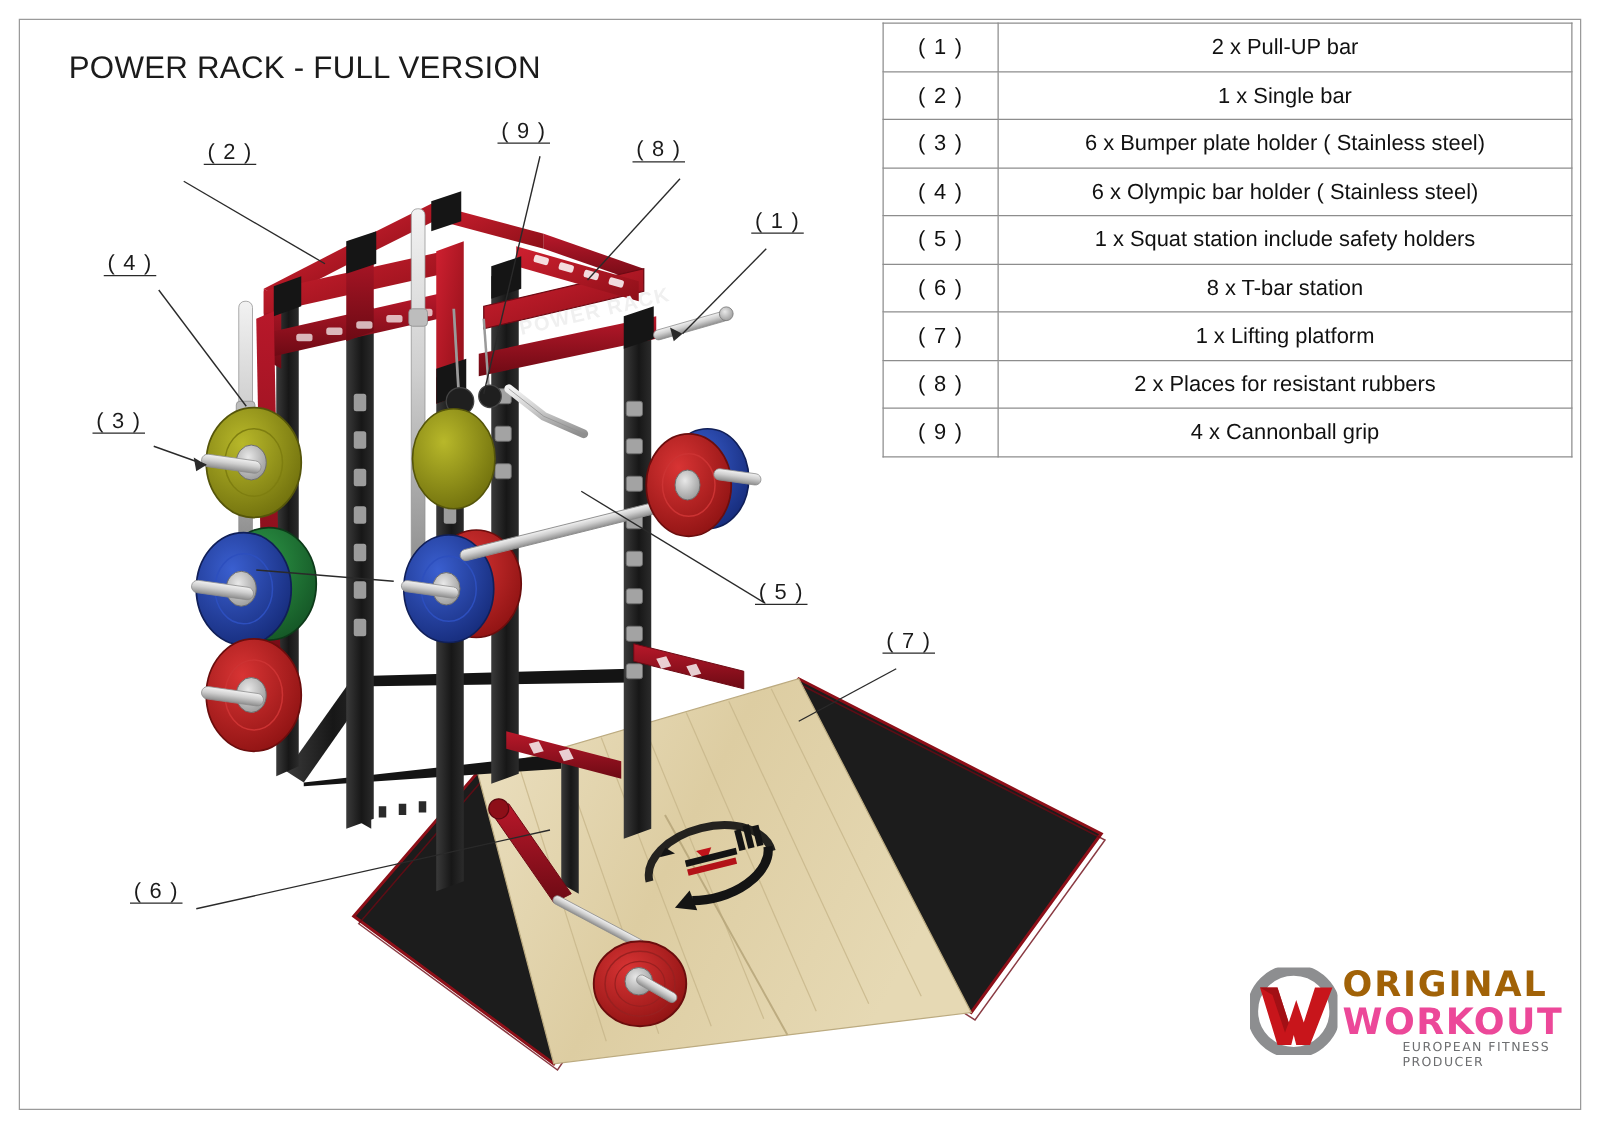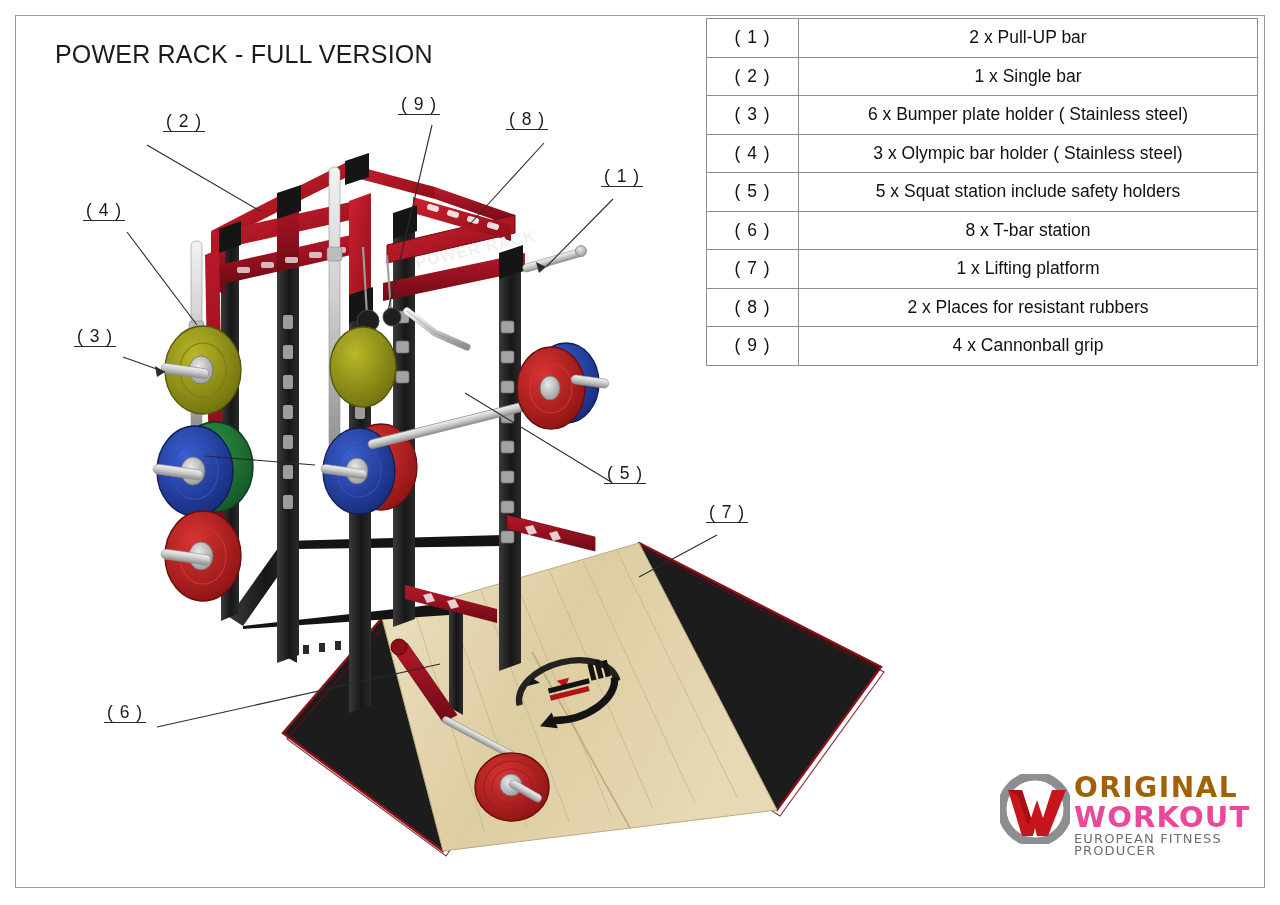--- a/index.html
+++ b/index.html
@@ -94,25 +94,26 @@
   .logo-workout {
     font-family: "DejaVu Sans", sans-serif;
     font-weight: bold;
     font-size: 29px;
     letter-spacing: 1.2px;
     color: #ec4899;
     line-height: 30px;
   }
   .logo-tag {
     font-family: "DejaVu Sans", sans-serif;
-    font-size: 13px;
+    font-size: 10px;
     letter-spacing: 1.15px;
     color: #6d6e70;
     line-height: 12px;
     padding-top: 1px;
+    margin-left: 48px;
   }
   #logo-url {
     font-family: "DejaVu Sans", sans-serif;
     font-weight: bold;
     font-size: 21px;
     letter-spacing: -0.2px;
     color: #1b1b1b;
     text-align: center;
     padding-top: 3px;
   }
@@ -135,25 +136,25 @@
       <tr>
         <td class="ref">( 2 )</td>
         <td class="desc">1 x Single bar</td>
       </tr>
       <tr>
         <td class="ref">( 3 )</td>
         <td class="desc">6 x Bumper plate holder ( Stainless steel)</td>
       </tr>
       <tr>
         <td class="ref">( 4 )</td>
-        <td class="desc">3 x Olympic bar holder ( Stainless steel)</td>
+        <td class="desc">6 x Olympic bar holder ( Stainless steel)</td>
       </tr>
       <tr>
         <td class="ref">( 5 )</td>
-        <td class="desc">5 x Squat station include safety holders</td>
+        <td class="desc">1 x Squat station include safety holders</td>
       </tr>
       <tr>
         <td class="ref">( 6 )</td>
         <td class="desc">8 x T-bar station</td>
       </tr>
       <tr>
         <td class="ref">( 7 )</td>
         <td class="desc">1 x Lifting platform</td>
       </tr>
       <tr>

